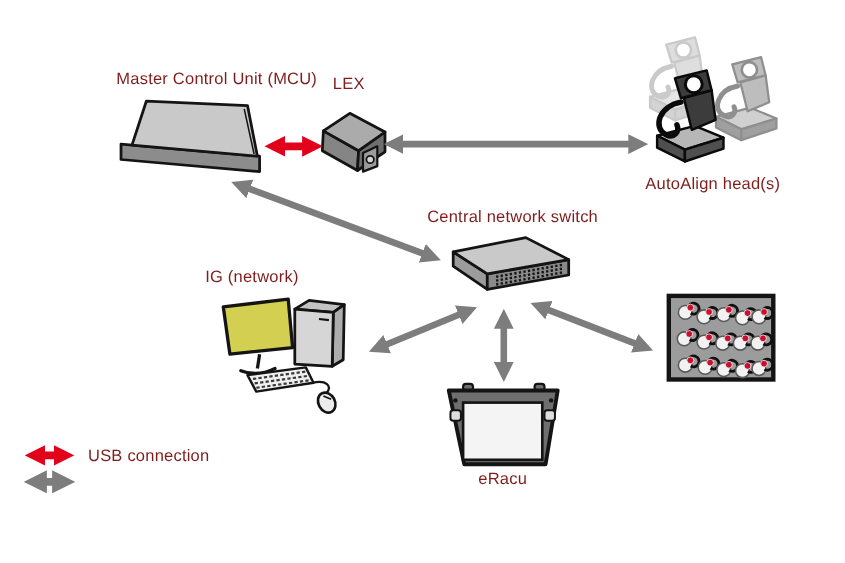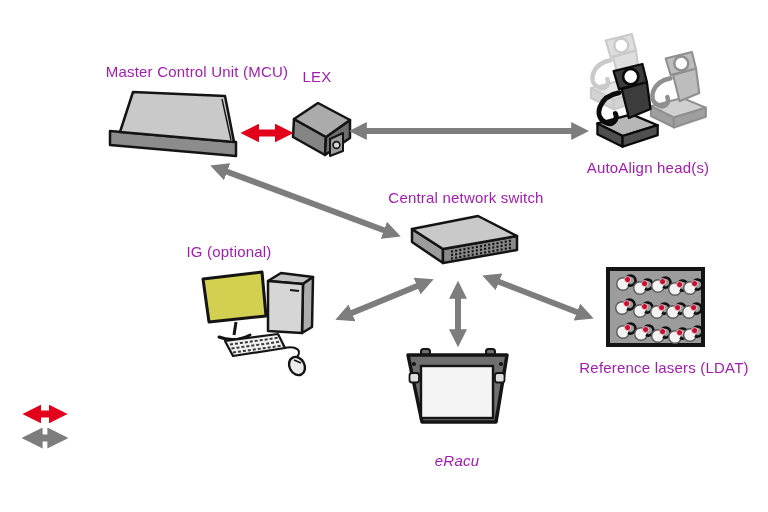--- a/index.html
+++ b/index.html
@@ -10,21 +10,21 @@
     height: 512px;
     background: #ffffff;
     overflow: hidden;
     font-family: "Liberation Sans", "DejaVu Sans", sans-serif;
   }
   .canvas svg { position: absolute; left: 0; top: 0; }
   .lbl {
     position: absolute;
     font-size: 15px;
     line-height: 17px;
-    color: #a21caf;
+    color: #7f1d1d;
     white-space: nowrap;
     letter-spacing: 0.2px;
   }
   .lbl.centered { transform: translateX(-50%); }
 </style>
 </head>
 <body>
 
 <div class="canvas">
 
@@ -158,18 +158,18 @@
     <g>
       <line x1="30" y1="414" x2="60" y2="414" stroke="#e2001a" stroke-width="7" marker-start="url(#ah-red)" marker-end="url(#ah-red)"></line>
       <line x1="30" y1="438" x2="60" y2="438" stroke="#7d7d7d" stroke-width="7" marker-start="url(#ah-gray)" marker-end="url(#ah-gray)"></line>
     </g>
   </svg>
 
   <div class="lbl centered" style="left:197px; top:63px;">Master Control Unit (MCU)</div>
   <div class="lbl centered" style="left:317px; top:68px;">LEX</div>
   <div class="lbl centered" style="left:648px; top:159px;">AutoAlign head(s)</div>
   <div class="lbl centered" style="left:466px; top:189px;">Central network switch</div>
-  <div class="lbl centered" style="left:229px; top:243px;">IG (optional)</div>
-  <div class="lbl centered" style="left:664px; top:359px;">Reference lasers (LDAT)</div>
-  <div class="lbl centered" style="left:457px; top:452px;font-style:italic;">eRacu</div>
+  <div class="lbl centered" style="left:229px; top:243px;">IG (network)</div>
+  <div class="lbl centered" style="left:457px; top:427px;">eRacu</div>
 
+  <div class="lbl" style="left:80px; top:406px;">USB connection</div>
 
 </div>
 
 </body></html>

